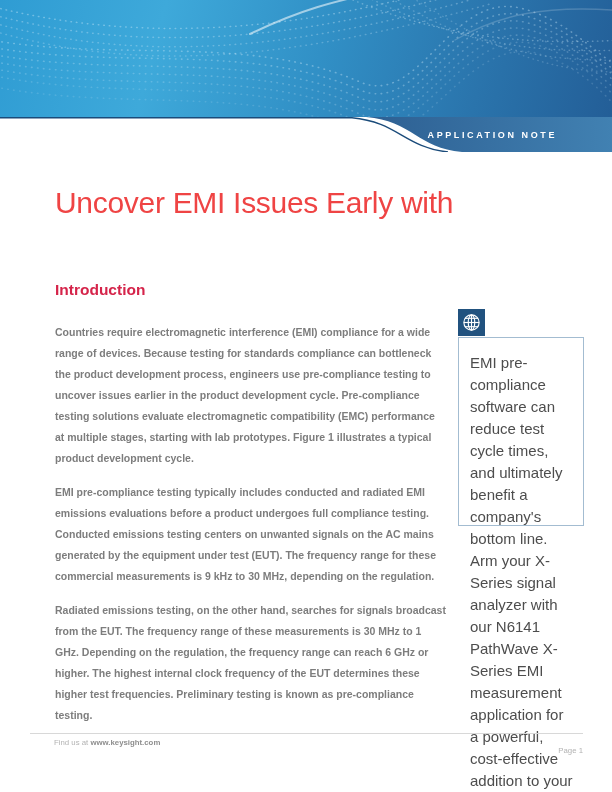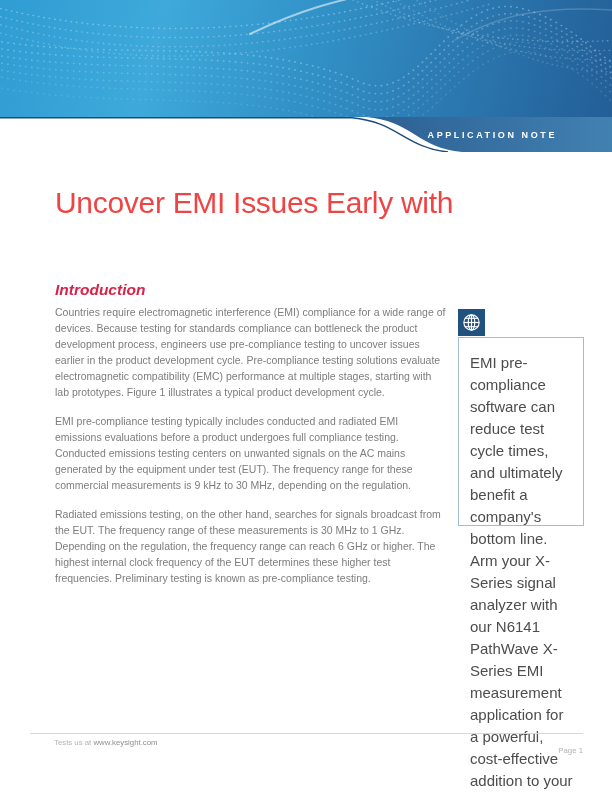--- a/index.html
+++ b/index.html
@@ -13,42 +13,42 @@
 
   
   .strip{position:absolute;left:0;top:117px;width:584px;height:35px;background:#ffffff;}
   .strip svg{position:absolute;left:0;top:0;}
   .app-note{position:absolute;right:27px;top:0;height:35px;display:flex;align-items:center;
             color:#ffffff;font-size:9px;font-weight:700;letter-spacing:2.6px;}
 
   
   .doc-title{position:absolute;left:55px;top:183px;font-size:30px;line-height:39px;
              color:#ef4444;letter-spacing:-0.3px;font-weight:400;}
-  .intro-heading{position:absolute;left:55px;top:281px;font-size:15.5px;font-weight:700;color:#d5244a;font-style:italic;}
-  .body-copy{position:absolute;left:55px;top:304px;width:392px;font-size:10.5px;
-             line-height:16px;color:#7d7d7d;}
+  .intro-heading{position:absolute;left:55px;top:281px;font-size:15.5px;font-weight:700;color:#d5244a;}
+  .body-copy{position:absolute;left:55px;top:322px;width:392px;font-size:10.5px;
+             line-height:21px;color:#7d7d7d;font-weight:bold;}
   .body-copy p{margin:0 0 13px 0;}
 
   
   .sidebar-icon{position:absolute;left:458px;top:309px;width:27px;height:27px;background:#21527f;
                 display:flex;align-items:center;justify-content:center;}
   .sidebar-box{position:absolute;left:458px;top:337px;width:126px;height:189px;
                border:1px solid #a3bcd1;box-sizing:border-box;}
   .sidebar-note{padding:14px 9px 0 11px;font-size:15px;line-height:22px;color:#4d4d4d;}
 
   
   .logo{position:absolute;left:476px;top:688px;display:flex;align-items:flex-start;}
   .logo-mark{margin-right:5px;margin-top:3px;}
   .logo-name{font-size:15px;font-weight:700;color:#3a3a3a;letter-spacing:0.2px;line-height:16px;}
   .logo-sub{font-size:6.6px;letter-spacing:2.35px;color:#4d4d4d;margin-top:1px;}
 
   
   .footer-rule{position:absolute;left:30px;top:733px;width:553px;height:1px;background:#d8d8d8;}
   .footer-left{position:absolute;left:54px;top:738px;font-size:7.8px;color:#b3b3b3;}
-  .footer-left .url{color:#8e8e8e;font-weight:400;text-decoration:none;cursor:pointer;margin-top:31px;}
+  .footer-left .url{color:#8e8e8e;font-weight:700;text-decoration:none;cursor:pointer;margin-top:31px;}
   .footer-right{position:absolute;right:29px;top:738px;font-size:7.8px;color:#b3b3b3;margin-top:8px;}
 </style>
 </head>
 <body>
 
 <div class="page">
 
   <div class="banner">
     <svg width="612" height="117" viewBox="0 0 612 117" preserveAspectRatio="none">
       <g fill="none" stroke="#cfeafa" stroke-linecap="round">
@@ -114,17 +114,17 @@
       </g>
     </svg>
   </div>
   <div class="sidebar-box">
     <div class="sidebar-note">EMI pre-compliance software can reduce test cycle times, and ultimately benefit a company's bottom line. Arm your X-Series signal analyzer with our N6141 PathWave X-Series EMI measurement application for a powerful, cost-effective addition to your EMI pre-compliance portfolio.</div>
   </div>
 
 
   <div class="footer-rule"></div>
   <div class="footer-left">
-    <span>Tests us at </span><span class="url">www.keysight.com</span>
+    <span>Find us at </span><span class="url">www.keysight.com</span>
   </div>
   <div class="footer-right">Page 1</div>
 
 </div>
 
 </body></html>

